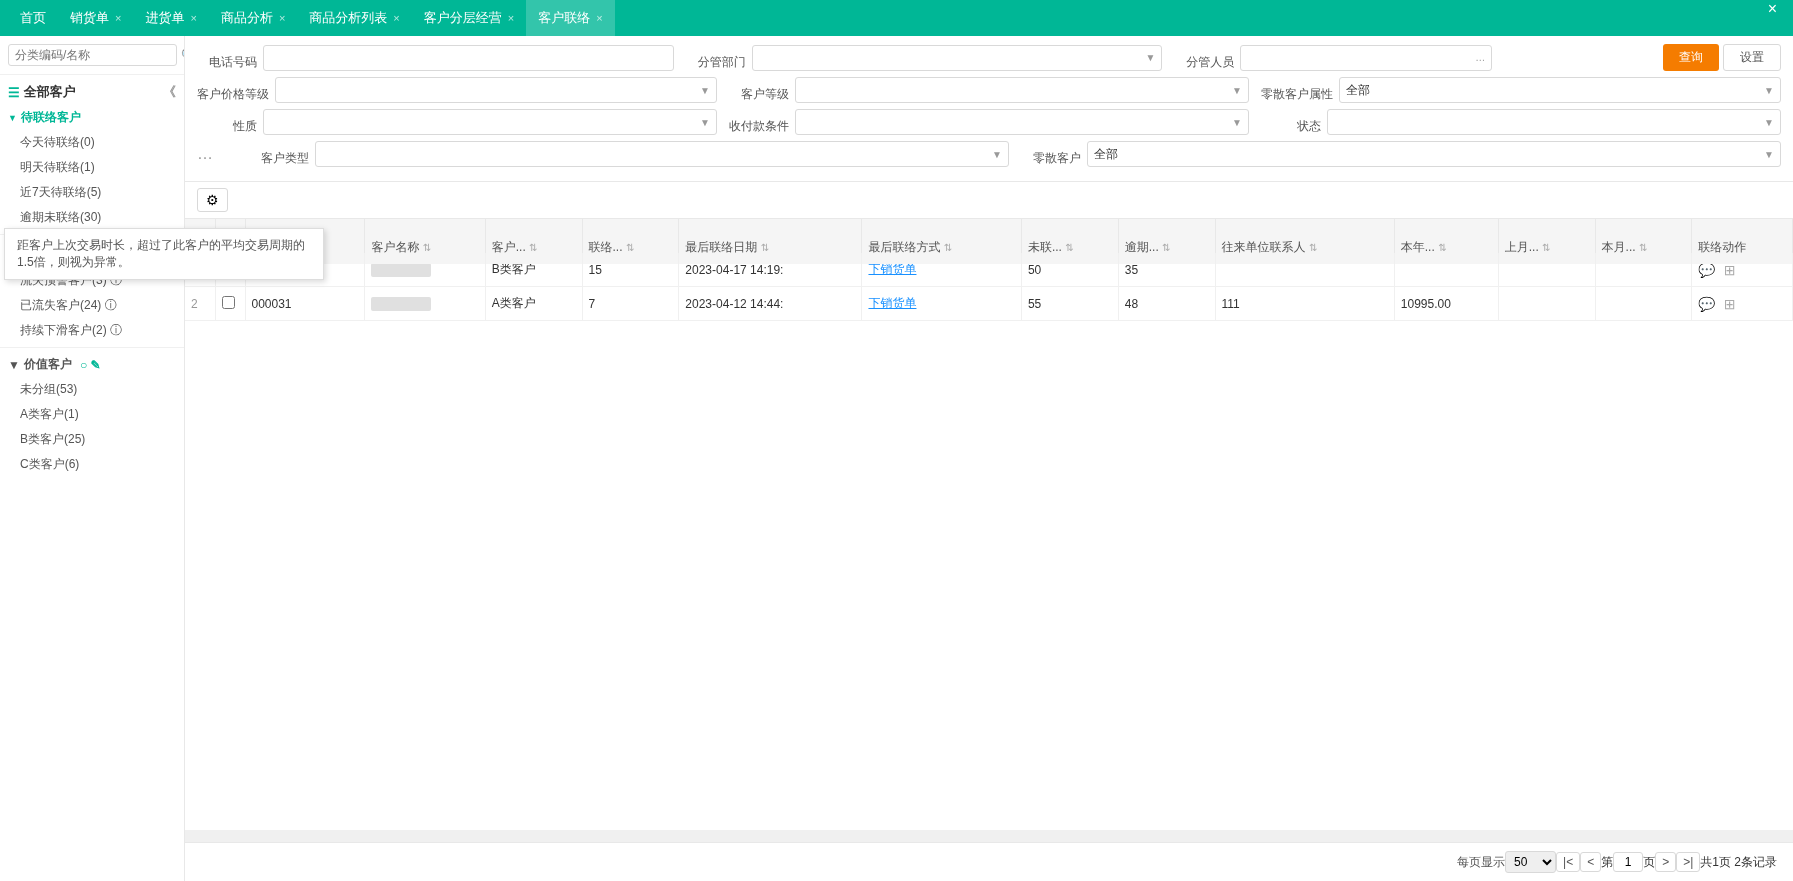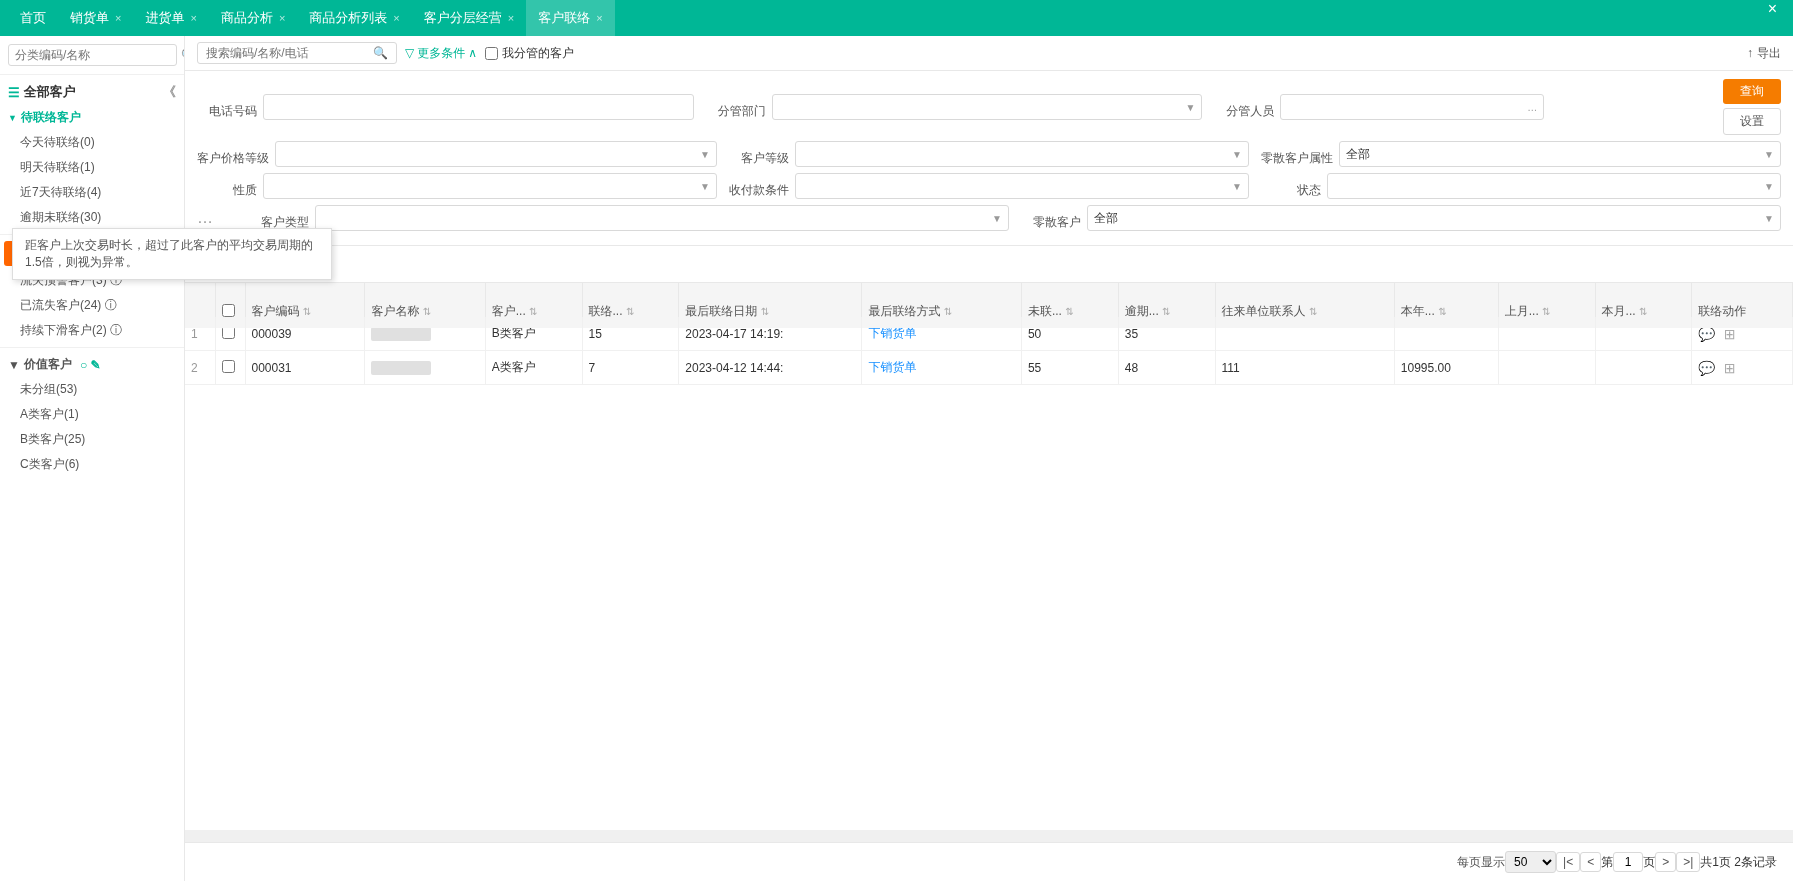--- a/index.html
+++ b/index.html
@@ -233,21 +233,21 @@
       flex: 1;
       border: 1px solid #d9d9d9;
       border-radius: 3px;
       padding: 3px 6px;
       font-size: 12px;
       outline: none;
       min-height: 26px;
     }
     .action-btns {
       display: flex;
-      flex-direction: column;
+      flex-direction: row;
       gap: 4px;
     }
     .btn-query {
       background: #f57c00;
       color: #fff;
       border: none;
       border-radius: 3px;
       padding: 4px 16px;
       cursor: pointer;
       font-size: 12px;
@@ -300,20 +300,21 @@
       border-bottom: 1px solid #f0f0f0;
     }
     tbody td {
       padding: 8px 6px;
       white-space: nowrap;
       border-right: 1px solid #f0f0f0;
     }
     .link-text {
       color: #1890ff;
       cursor: pointer;
+      text-decoration: underline;
     }
     .action-icons {
       display: flex;
       gap: 8px;
     }
     .action-icon {
       color: #aaa;
       cursor: pointer;
       font-size: 14px;
     }
@@ -435,21 +436,21 @@
       <span>全部客户</span>
       <span class="collapse-btn">《</span>
     </div>
 
     <div class="sidebar-group-label">
       <span class="triangle">▼</span>
       <span>待联络客户</span>
     </div>
     <div class="sidebar-item">今天待联络(0)</div>
     <div class="sidebar-item">明天待联络(1)</div>
-    <div class="sidebar-item">近7天待联络(4)</div>
+    <div class="sidebar-item">近7天待联络(5)</div>
     <div class="sidebar-item">逾期未联络(30)</div>
     <hr class="sidebar-divider">
 
     <div class="sidebar-item highlighted">
       回购异常客户(2) ⓘ
     </div>
     <div class="sidebar-item">流失预警客户(3) ⓘ</div>
     <div class="sidebar-item">已流失客户(24) ⓘ</div>
     <div class="sidebar-item">持续下滑客户(2) ⓘ</div>
     <hr class="sidebar-divider">
@@ -458,45 +459,26 @@
       <span class="triangle">▼</span>
       价值客户
       <span style="color:#00b796; margin-left:4px; cursor:pointer;">○ ✎</span>
     </div>
     <div class="sidebar-item">未分组(53)</div>
     <div class="sidebar-item">A类客户(1)</div>
     <div class="sidebar-item">B类客户(25)</div>
     <div class="sidebar-item">C类客户(6)</div>
   </aside>
 
-  <div class="tooltip-box" style="position:absolute; top:228px; left:12px; z-index:200; width:320px;">
+  <div class="tooltip-box" style="position:absolute; top:228px; left:4px; z-index:200; width:320px;">
     <span>距客户上次交易时长，超过了此客户的平均交易周期的1.5倍，则视为异常。</span>
   </div>
 
   <div class="content-area">
 
-    <div class="filter-bar">
-      <div class="search-input-wrap">
-        <input type="text" style="min-width: 160px;" placeholder="搜索编码/名称/电话">
-        <span style="color:#00b796;">🔍</span>
-      </div>
-      <div class="more-conditions">
-        <span>▽</span>
-        <span>更多条件</span>
-        <span>∧</span>
-      </div>
-      <label class="checkbox-label">
-        <input type="checkbox" style="">
-        <span>我分管的客户</span>
-      </label>
-      <div class="export-btn">
-        <span>↑</span>
-        <span>导出</span>
-      </div>
-    </div>
 
     <div class="expanded-filter">
 
       <div class="filter-row">
         <div class="filter-field">
           <label>电话号码</label>
           <input class="filter-input" value="" style="">
         </div>
         <div class="filter-field">
           <label>分管部门</label>

